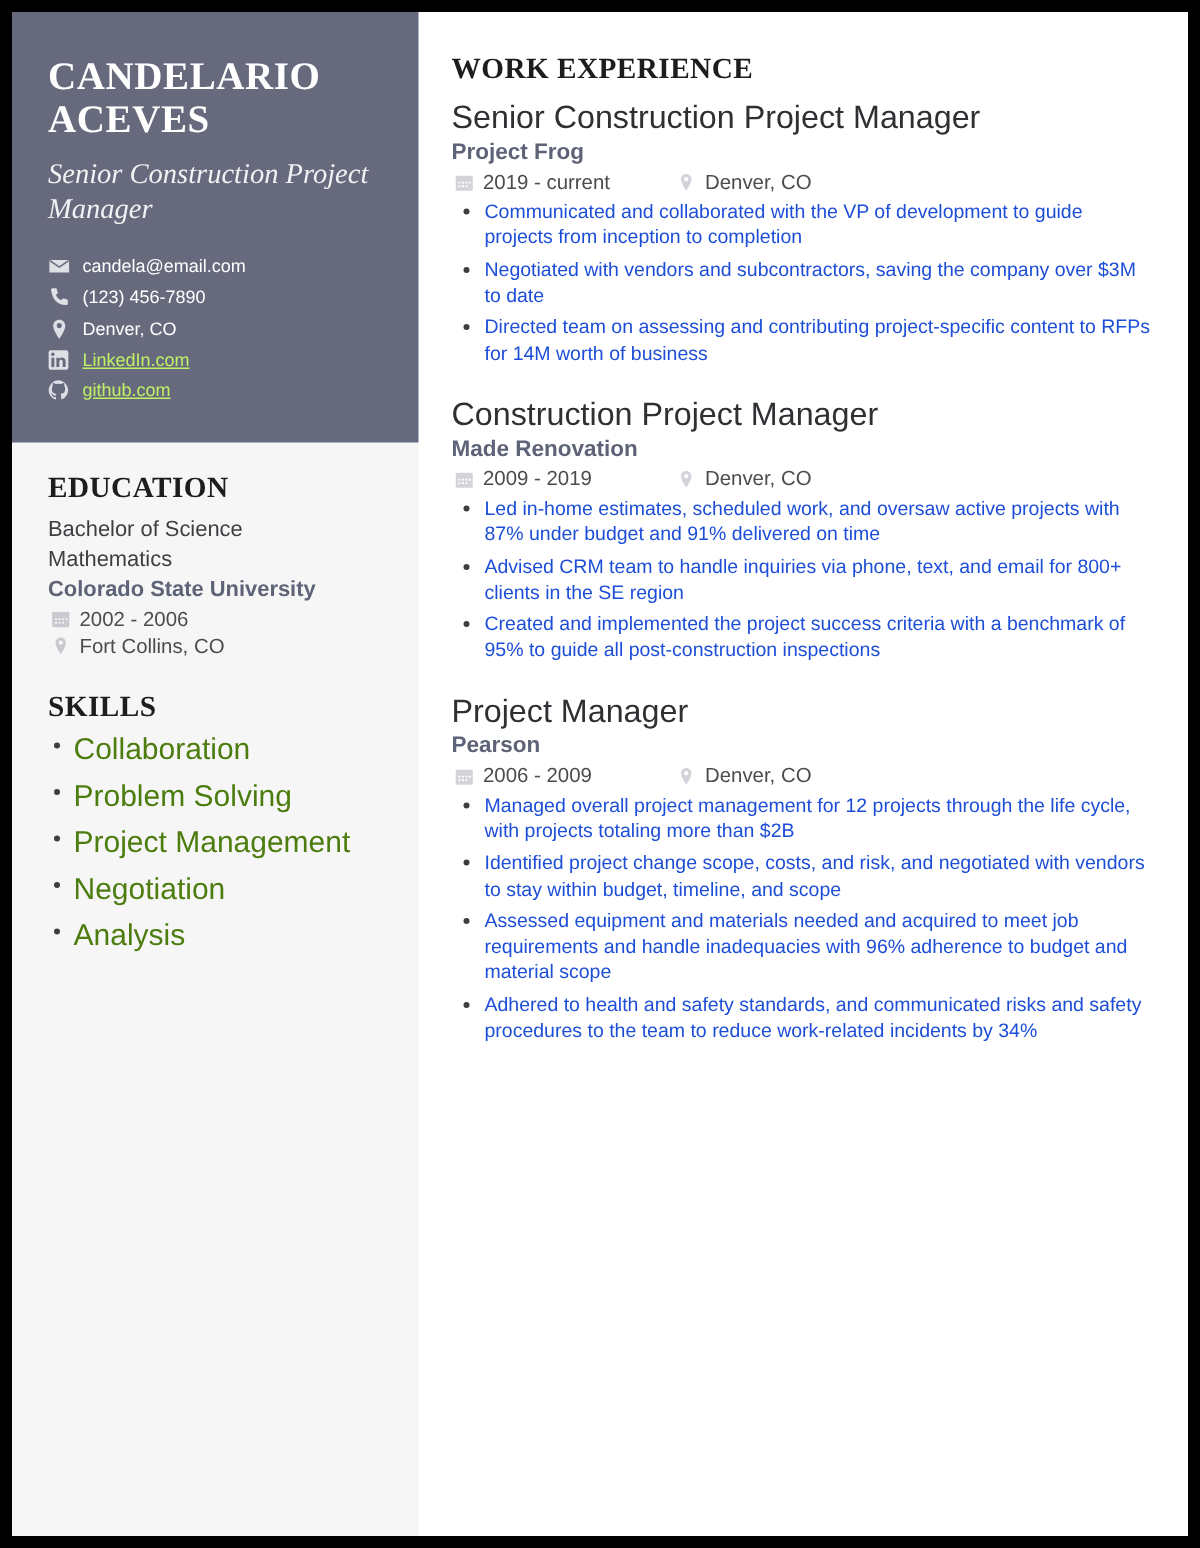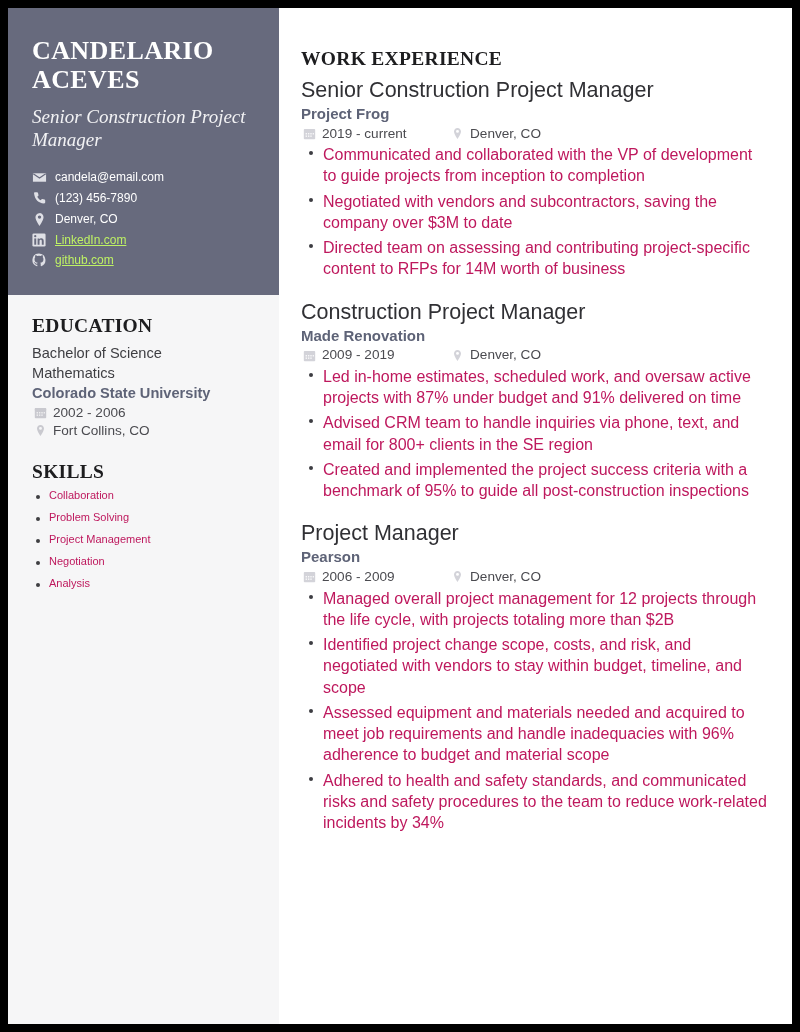--- a/index.html
+++ b/index.html
@@ -129,23 +129,23 @@
   .meta-row .ic svg { display: block; }
   .skills-block { margin-top: 24px; }
   .skills-list {
     list-style: none;
     margin: 0;
     padding: 0;
   }
   .skills-list li {
     position: relative;
     padding-left: 17px;
-    font-size: 11px;
+    font-size: 20px;
     line-height: 1.0;
-    color: #be185d;
+    color: #4d7c0f;
     margin-bottom: 11px;
   }
   .skills-list li::before {
     content: "";
     position: absolute;
     left: 4px;
     top: 5px;
     width: 4px;
     height: 4px;
     border-radius: 50%;
@@ -158,21 +158,21 @@
     background: #ffffff;
     padding: 28px 22px 0 22px;
     box-sizing: border-box;
   }
   .main-heading {
     font-family: "Liberation Serif", serif;
     font-weight: bold;
     font-size: 19.5px;
     letter-spacing: 0.3px;
     color: #1d1d1f;
-    margin: 12px 0 8px 0;
+    margin: 0 0 8px 0;
   }
   .job { margin-bottom: 20px; }
   .job-title {
     font-size: 21.5px;
     font-weight: normal;
     color: #303034;
     line-height: 1.2;
     margin: 0 0 1px 0;
   }
   .job-company {
@@ -191,23 +191,23 @@
   .job-meta .meta-row { margin-bottom: 0; }
   .job-meta .meta-date { width: 148px; flex: 0 0 148px; }
   .bullets {
     list-style: none;
     margin: 0;
     padding: 0;
   }
   .bullets li {
     position: relative;
     padding-left: 22px;
-    font-size: 16px;
+    font-size: 13px;
     line-height: 1.33;
-    color: #be185d;
+    color: #1d4ed8;
     margin-bottom: 4px;
   }
   .bullets li::before {
     content: "";
     position: absolute;
     left: 8px;
     top: 7px;
     width: 4px;
     height: 4px;
     border-radius: 50%;

